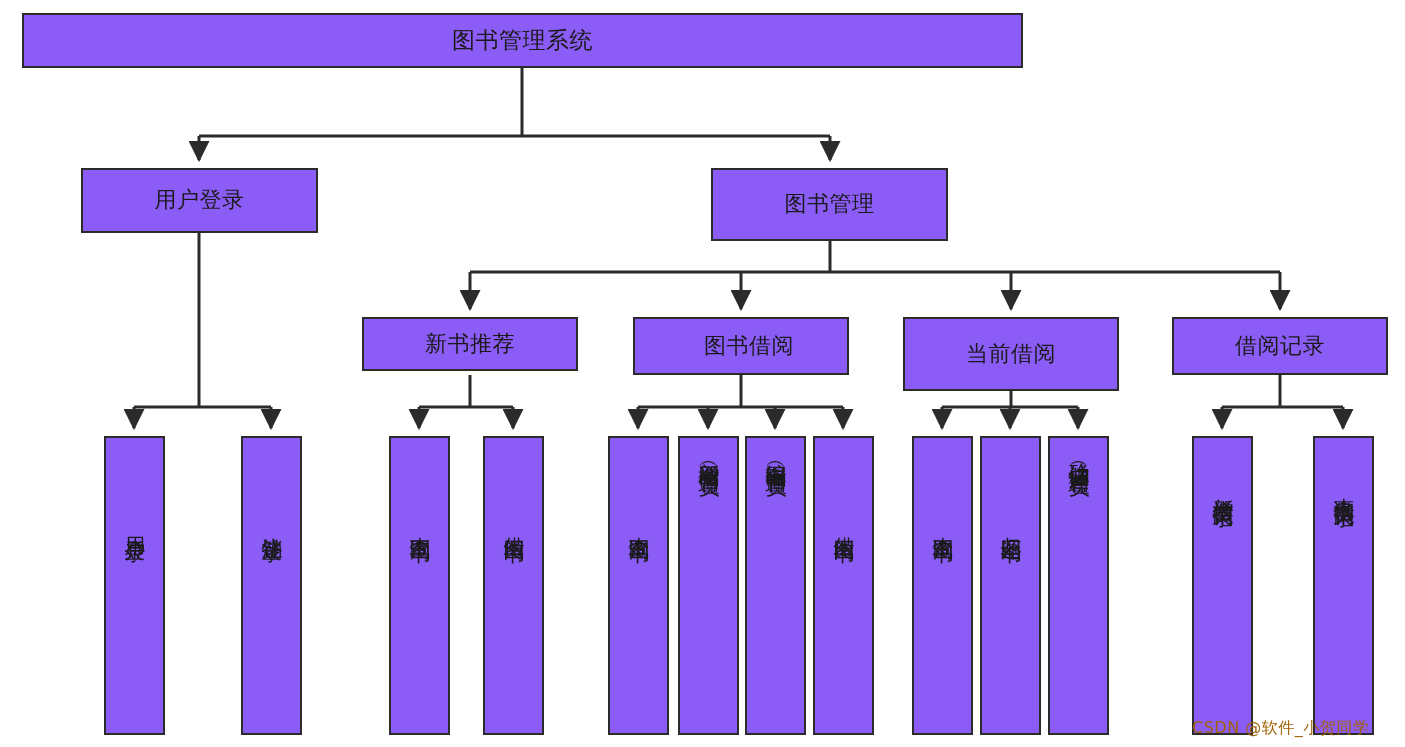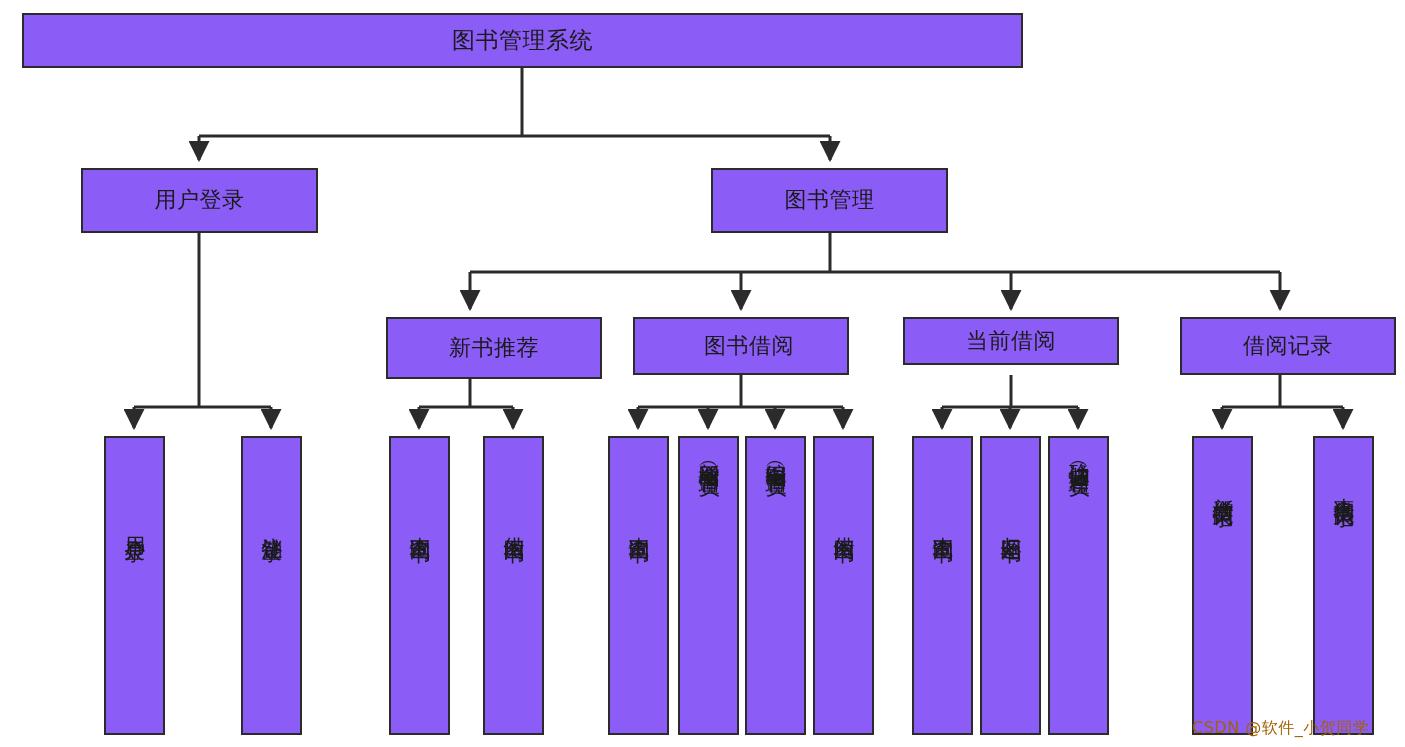--- a/index.html
+++ b/index.html
@@ -126,34 +126,34 @@
     </g>
   </svg>
 
   <div class="node horiz root" style="left:22px; top:13px; width:1001px; height:55px;">
     <span class="label">图书管理系统</span>
   </div>
 
   <div class="node horiz" style="left:81px; top:168px; width:237px; height:65px;">
     <span class="label">用户登录</span>
   </div>
-  <div class="node horiz" style="left:711px; top:168px; width:237px; height:65px;align-items:center;">
+  <div class="node horiz" style="left:711px; top:168px; width:237px; height:73px;align-items:center;">
     <span class="label">图书管理</span>
   </div>
 
-  <div class="node horiz" style="left:362px; top:317px; width:216px; height:62px;margin-left:24px;">
+  <div class="node horiz" style="left:362px; top:317px; width:216px; height:54px;">
     <span class="label">新书推荐</span>
   </div>
   <div class="node horiz" style="left:633px; top:317px; width:216px; height:58px;padding-left:16px;">
     <span class="label">图书借阅</span>
   </div>
-  <div class="node horiz" style="left:903px; top:317px; width:216px; height:48px;">
+  <div class="node horiz" style="left:903px; top:317px; width:216px; height:74px;">
     <span class="label">当前借阅</span>
   </div>
-  <div class="node horiz" style="left:1172px; top:317px; width:216px; height:58px;margin-left:8px;">
+  <div class="node horiz" style="left:1172px; top:317px; width:216px; height:58px;">
     <span class="label">借阅记录</span>
   </div>
 
   <div class="node vert" style="left:104px; top:436px; width:61px; height:299px; padding-top:82px;">
     <span class="label">用户登录</span>
   </div>
   <div class="node vert" style="left:241px; top:436px; width:61px; height:299px; padding-top:82px;">
     <span class="label">注销登录</span>
   </div>
   <div class="node vert" style="left:389px; top:436px; width:61px; height:299px; padding-top:82px;">

